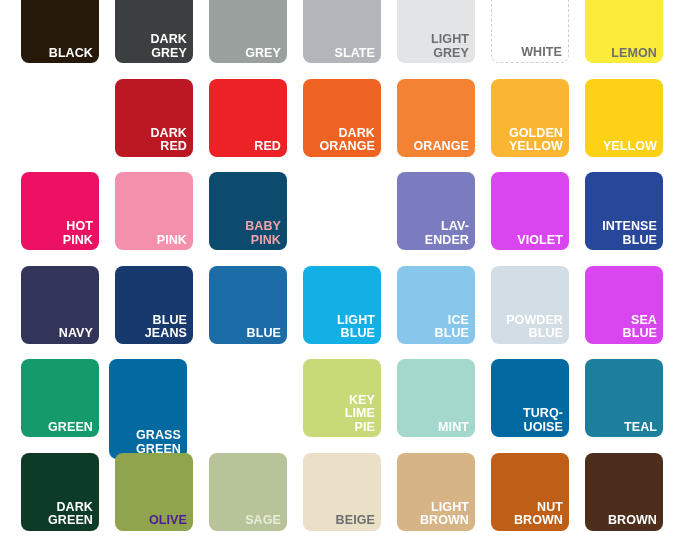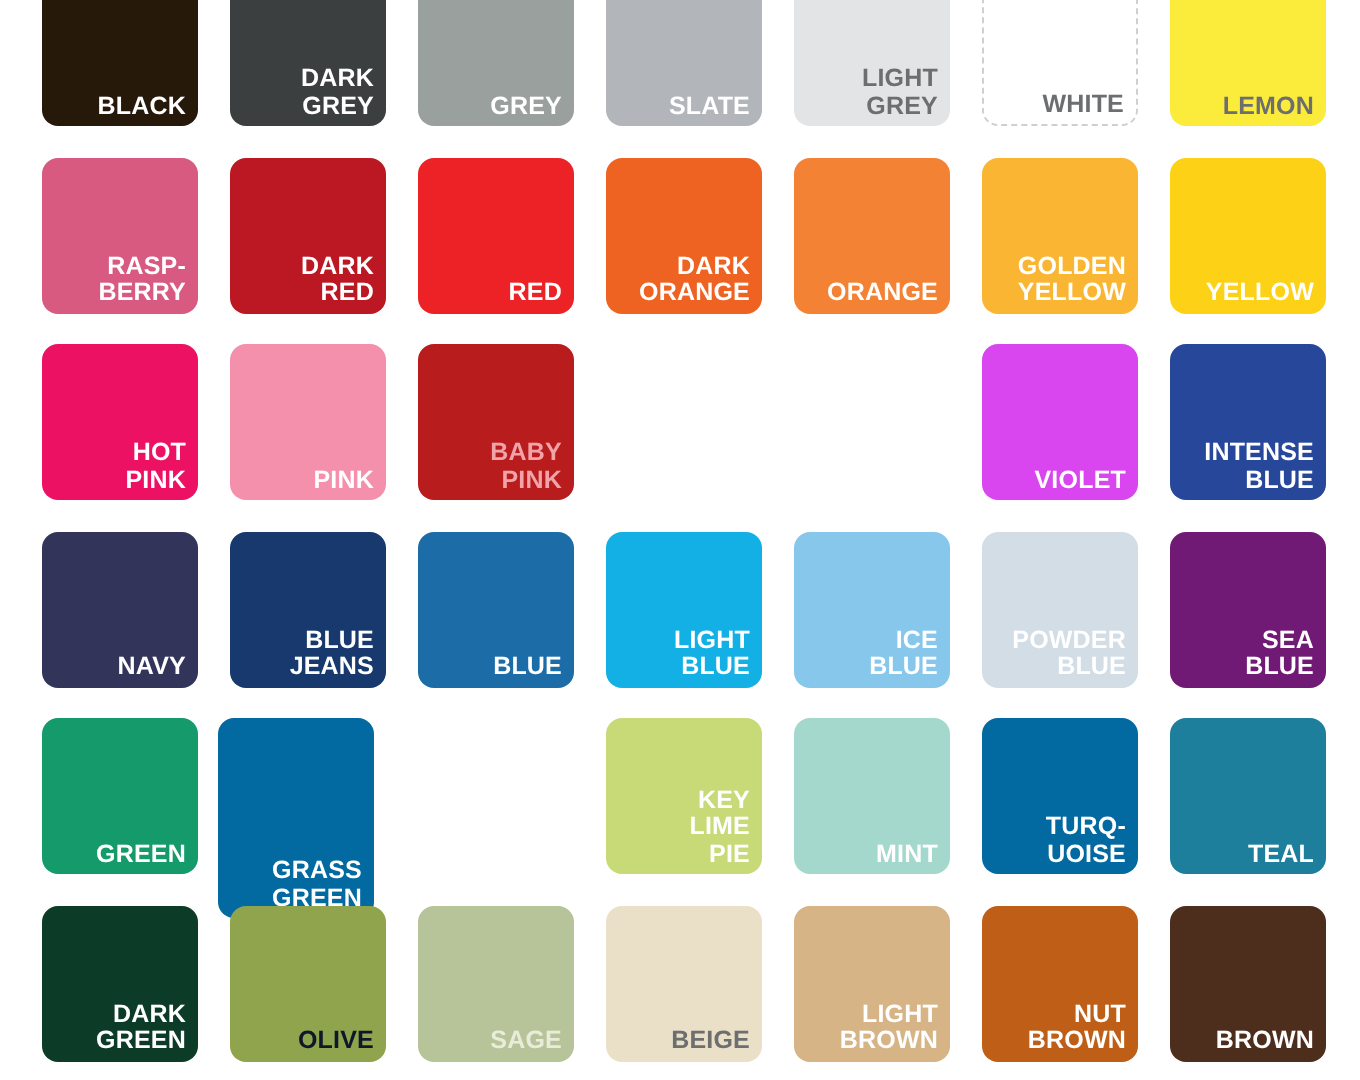--- a/index.html
+++ b/index.html
@@ -89,24 +89,20 @@
 GREY</div>
         </div>
         <div class="swatch is-outlined" style="left: 470px; width: 78px; height: 78px; border-radius: 8px;">
           <div class="swatch-label" style="color: rgb(109, 110, 112);">WHITE</div>
         </div>
         <div class="swatch" style="left: 564px; width: 78px; height: 78px; border-radius: 8px; background: rgb(251, 236, 60);">
           <div class="swatch-label" style="color: rgb(109, 110, 112);">LEMON</div>
         </div>
       </div>
       <div class="swatch-row" style="height: 93.5px;">
-        <div class="swatch" style="left: 0px; width: 78px; height: 78px; border-radius: 8px; background: rgb(216, 90, 128);">
-          <div class="swatch-label" style="color: rgb(255, 255, 255);">RASP-
-BERRY</div>
-        </div>
         <div class="swatch" style="left: 94px; width: 78px; height: 78px; border-radius: 8px; background: rgb(187, 24, 35);">
           <div class="swatch-label" style="color: rgb(255, 255, 255);">DARK
 RED</div>
         </div>
         <div class="swatch" style="left: 188px; width: 78px; height: 78px; border-radius: 8px; background: rgb(236, 34, 39);">
           <div class="swatch-label" style="color: rgb(255, 255, 255);">RED</div>
         </div>
         <div class="swatch" style="left: 282px; width: 78px; height: 78px; border-radius: 8px; background: rgb(239, 99, 34);">
           <div class="swatch-label" style="color: rgb(255, 255, 255);">DARK
 ORANGE</div>
@@ -123,23 +119,27 @@
         </div>
       </div>
       <div class="swatch-row" style="height: 93.5px;">
         <div class="swatch" style="left: 0px; width: 78px; height: 78px; border-radius: 8px; background: rgb(237, 17, 100);">
           <div class="swatch-label" style="color: rgb(255, 255, 255);">HOT
 PINK</div>
         </div>
         <div class="swatch" style="left: 94px; width: 78px; height: 78px; border-radius: 8px; background: rgb(244, 144, 171);">
           <div class="swatch-label" style="color: rgb(255, 255, 255);">PINK</div>
         </div>
-        <div class="swatch" style="left: 188px; width: 78px; height: 78px; border-radius: 8px; background: #b91c1c;">
+        <div class="swatch" style="left: 188px; width: 78px; height: 78px; border-radius: 8px; background: #0c4a6e;">
           <div class="swatch-label" style="color: rgb(240, 163, 168);">BABY
 PINK</div>
+        </div>
+        <div class="swatch" style="left: 376px; width: 78px; height: 78px; border-radius: 8px; background: rgb(123, 123, 192);">
+          <div class="swatch-label" style="color: rgb(255, 255, 255);">LAV-
+ENDER</div>
         </div>
         <div class="swatch" style="left: 470px; width: 78px; height: 78px; border-radius: 8px; background: #d946ef;">
           <div class="swatch-label" style="color: rgb(255, 255, 255);">VIOLET</div>
         </div>
         <div class="swatch" style="left: 564px; width: 78px; height: 78px; border-radius: 8px; background: rgb(39, 71, 155);">
           <div class="swatch-label" style="color: rgb(255, 255, 255);">INTENSE
 BLUE</div>
         </div>
       </div>
       <div class="swatch-row" style="height: 93.5px;">
@@ -158,21 +158,21 @@
 BLUE</div>
         </div>
         <div class="swatch" style="left: 376px; width: 78px; height: 78px; border-radius: 8px; background: rgb(135, 199, 236);">
           <div class="swatch-label" style="color: rgb(255, 255, 255);">ICE
 BLUE</div>
         </div>
         <div class="swatch" style="left: 470px; width: 78px; height: 78px; border-radius: 8px; background: rgb(210, 221, 230);">
           <div class="swatch-label" style="color: rgb(255, 255, 255);">POWDER
 BLUE</div>
         </div>
-        <div class="swatch" style="left: 564px; width: 78px; height: 78px; border-radius: 8px; background: #701a75;">
+        <div class="swatch" style="left: 564px; width: 78px; height: 78px; border-radius: 8px; background: #d946ef;">
           <div class="swatch-label" style="color: rgb(255, 255, 255);">SEA
 BLUE</div>
         </div>
       </div>
       <div class="swatch-row" style="height: 93.5px;">
         <div class="swatch" style="left: 0px; width: 78px; height: 78px; border-radius: 8px; background: rgb(21, 154, 108);">
           <div class="swatch-label" style="color: rgb(255, 255, 255);">GREEN</div>
         </div>
         <div class="swatch" style="left: 88px; width: 78px; height: 100px; border-radius: 8px; background: #0369a1;">
           <div class="swatch-label" style="color: rgb(255, 255, 255);">GRASS
@@ -196,21 +196,21 @@
         <div class="swatch" style="left: 564px; width: 78px; height: 78px; border-radius: 8px; background: rgb(29, 127, 155);">
           <div class="swatch-label" style="color: rgb(255, 255, 255);">TEAL</div>
         </div>
       </div>
       <div class="swatch-row" style="height: 93.5px;">
         <div class="swatch" style="left: 0px; width: 78px; height: 78px; border-radius: 8px; background: rgb(12, 59, 40);">
           <div class="swatch-label" style="color: rgb(255, 255, 255);">DARK
 GREEN</div>
         </div>
         <div class="swatch" style="left: 94px; width: 78px; height: 78px; border-radius: 8px; background: rgb(143, 164, 76);">
-          <div class="swatch-label" style="color: #0f172a;">OLIVE</div>
+          <div class="swatch-label" style="color: #4c1d95;">OLIVE</div>
         </div>
         <div class="swatch" style="left: 188px; width: 78px; height: 78px; border-radius: 8px; background: rgb(183, 195, 152);">
           <div class="swatch-label" style="color: rgb(232, 237, 217);">SAGE</div>
         </div>
         <div class="swatch" style="left: 282px; width: 78px; height: 78px; border-radius: 8px; background: rgb(234, 224, 200); padding-left: 40px;">
           <div class="swatch-label" style="color: rgb(109, 110, 112);">BEIGE</div>
         </div>
         <div class="swatch" style="left: 376px; width: 78px; height: 78px; border-radius: 8px; background: rgb(214, 180, 134);">
           <div class="swatch-label" style="color: rgb(255, 255, 255);">LIGHT
 BROWN</div>

